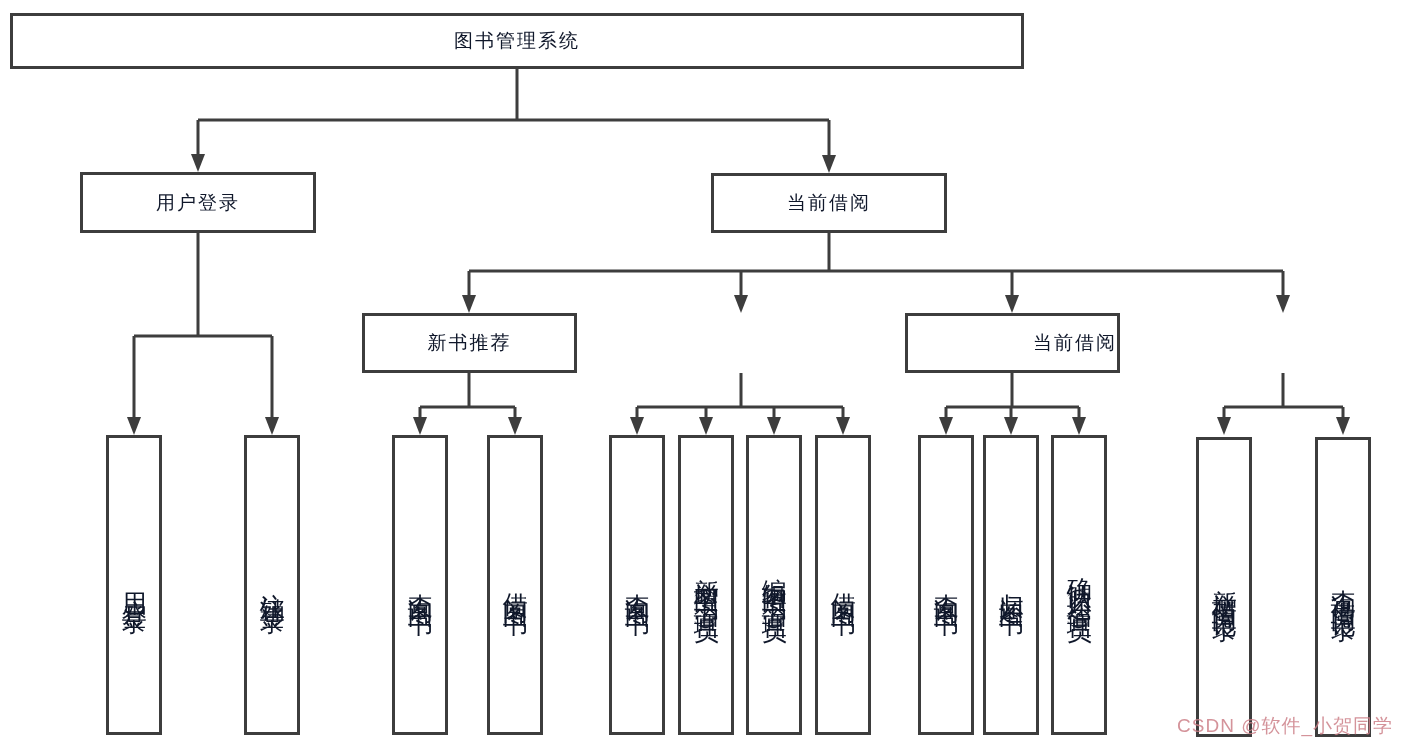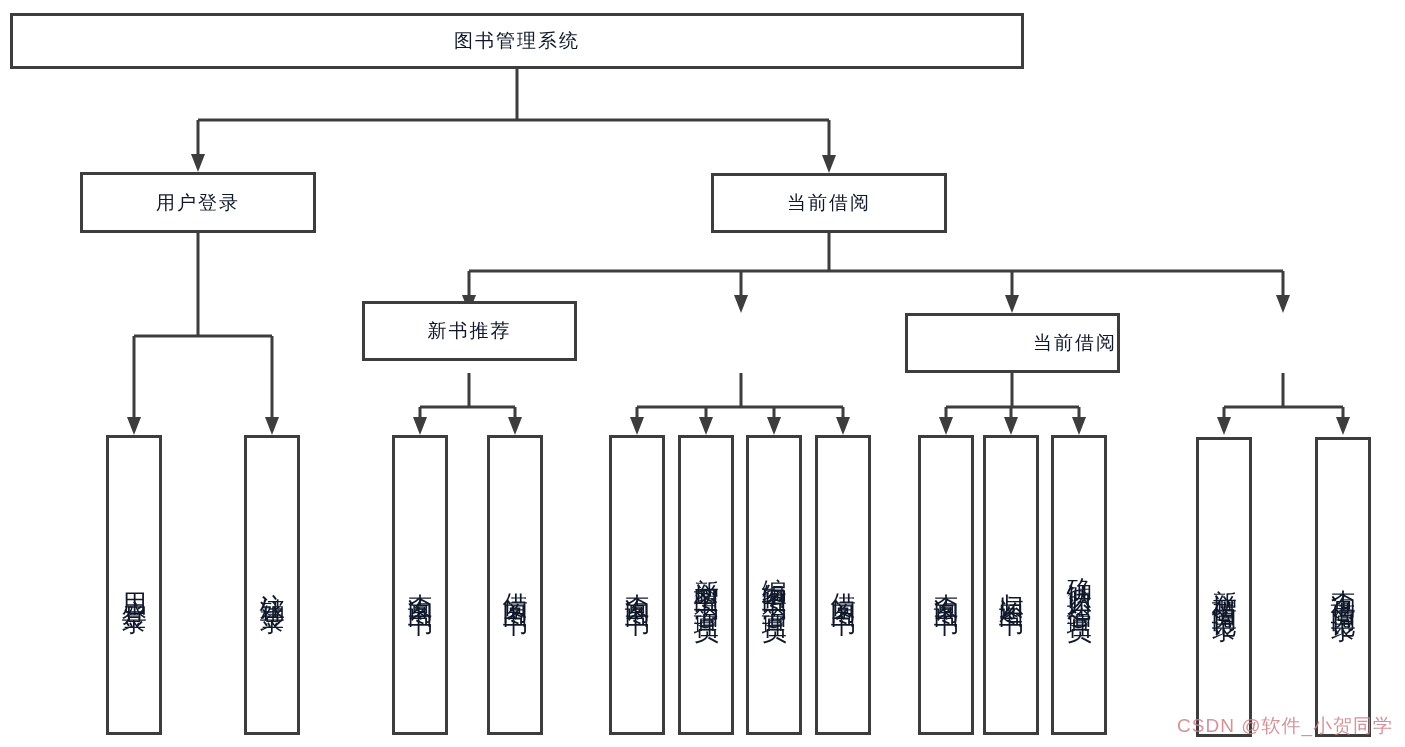--- a/index.html
+++ b/index.html
@@ -87,21 +87,21 @@
     <span>图书管理系统</span>
   </div>
 
   <div class="box h" style="left:80px;top:172px;width:236px;height:61px;">
     <span>用户登录</span>
   </div>
   <div class="box h" style="left:711px;top:173px;width:236px;height:60px;">
     <span>当前借阅</span>
   </div>
 
-  <div class="box h" style="left:362px;top:301px;width:215px;height:60px;">
+  <div class="box h" style="left:362px;top:313px;width:215px;height:60px;">
     <span>新书推荐</span>
   </div>
   <div class="box h" style="left:905px;top:313px;width:215px;height:60px;justify-content:flex-end;">
     <span>当前借阅</span>
   </div>
 
   <div class="box leaf" style="left:106px;">
     <span class="vtext">用户登录</span>
   </div>
   <div class="box leaf" style="left:244px;">

